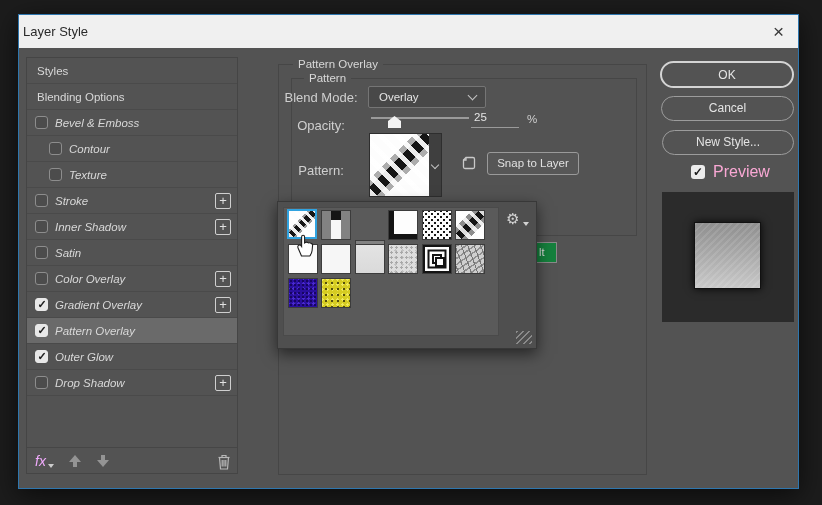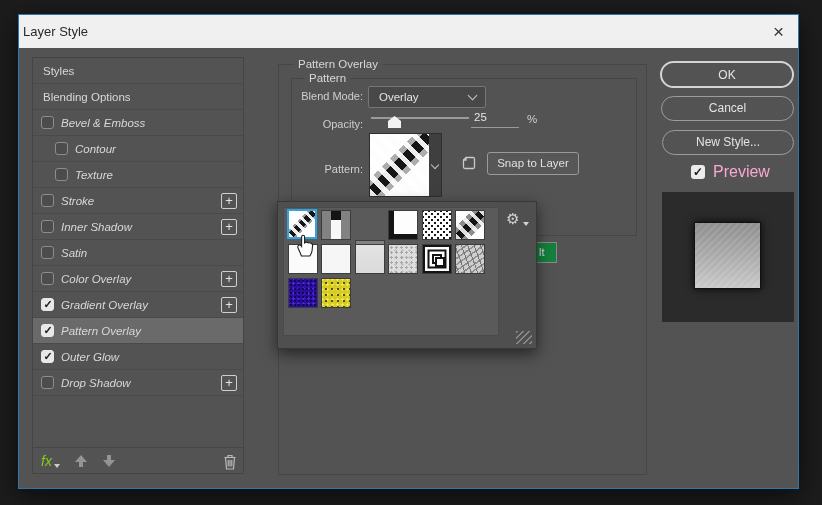--- a/index.html
+++ b/index.html
@@ -10,61 +10,61 @@
             background:#535353; border:1px solid #2e76ae; box-shadow:0 6px 24px rgba(0,0,0,.6); }
 
   
   .titlebar { position:absolute; left:0; top:0; right:0; height:33px; background:#f0f0f0;
               display:flex; align-items:center; }
   .titlebar .title { margin-left:4px; font-size:13px; color:#2a2a2a; }
   .titlebar .close { margin-left:auto; margin-right:14px; font-size:19px; color:#3a3a3a;
                      line-height:1; cursor:default; }
 
   
-  .sidebar { position:absolute; left:13px; top:42px; width:212px; height:417px;
+  .sidebar { position:absolute; left:7px; top:42px; width:212px; height:417px;
              border:1px solid #454545; background:#535353; }
   .srow { position:relative; height:26px; border-bottom:1px solid #4a4a4a;
           display:flex; align-items:center; font-size:11.5px; color:#d8d8d8; }
   .srow.selected { background:#6a6a6a; }
   .srow .lbl { margin-left:10px; }
   .srow.has-cb .lbl { margin-left:28px;font-style:italic; }
   .srow.indent .lbl { margin-left:42px; }
   .cb { position:absolute; left:8px; top:6px; width:13px; height:13px; border-radius:3px;
         border:1px solid #8d8d8d; background:#4c4c4c; }
   .srow.indent .cb { left:22px; }
   .cb.checked { background:#e8e8e8; border-color:#e8e8e8; }
   .cb.checked::after { content:"✓"; position:absolute; left:1.5px; top:-1px;
                        font-size:11px; font-weight:bold; color:#1f1f1f; }
   .plusbtn { position:absolute; right:6px; top:5px; width:16px; height:16px;
              border:1px solid #cfcfcf; border-radius:2px; color:#e2e2e2; font-size:13px;
              line-height:13px; text-align:center; }
   .sfooter { position:absolute; left:0; right:0; top:389px; bottom:0;
              border-top:1px solid #464646; display:flex; align-items:center; }
-  .fx { font-style:italic; font-size:14px; color:#84cc16; margin-left:8px; }
+  .fx { font-style:italic; font-size:14px; color:#f0abfc; margin-left:8px; }
   .fx-caret { width:0; height:0; border-left:3px solid transparent; border-right:3px solid transparent;
               border-top:4px solid #cdcdcd; margin:10px 0 0 2px; }
   .arr { position:relative; width:14px; height:14px; margin-left:14px; }
   .arr .head { position:absolute; left:1px; width:0; height:0;
                border-left:6px solid transparent; border-right:6px solid transparent; }
   .arr.up .head { top:1px; border-bottom:7px solid #949494; }
   .arr.down .head { bottom:1px; border-top:7px solid #949494; }
   .arr .stem { position:absolute; left:5px; width:4px; height:6px; background:#949494; }
   .arr.up .stem { top:7px; } .arr.down .stem { top:1px; }
   .trash { position:absolute; right:6px; top:6px; }
 
   
   .gbox { position:absolute; border:1px solid #464646; }
   .gbox .legend { position:absolute; top:-7px; background:#535353; padding:0 5px;
                   font-size:11.5px; color:#d8d8d8; white-space:nowrap; }
   .outer-box { left:259px; top:49px; width:369px; height:411px; }
   .outer-box > .legend { left:14px; }
   .inner-box { left:272px; top:63px; width:346px; height:158px; }
   .inner-box > .legend { left:12px; }
 
-  .flabel { position:absolute; width:84px; text-align:right; font-size:11px; color:#cfcfcf; }
+  .flabel { position:absolute; width:84px; text-align:center; font-size:13px; color:#cfcfcf; }
 
   .dropdown { position:absolute; left:349px; top:71px; width:118px; height:22px;
               background:#484848; border:1px solid #757575; border-radius:2px;
               display:flex; align-items:center; font-size:11.5px; color:#e4e4e4; }
   .dropdown .val { margin-left:10px; }
   .chev { width:7px; height:7px; border-right:1.5px solid #c4c4c4; border-bottom:1.5px solid #c4c4c4;
           transform:rotate(45deg); }
   .dropdown .chev { position:absolute; right:9px; top:5px; }
 
   .slider-track { position:absolute; left:352px; top:102px; width:98px; height:2px; background:#9a9a9a; }

